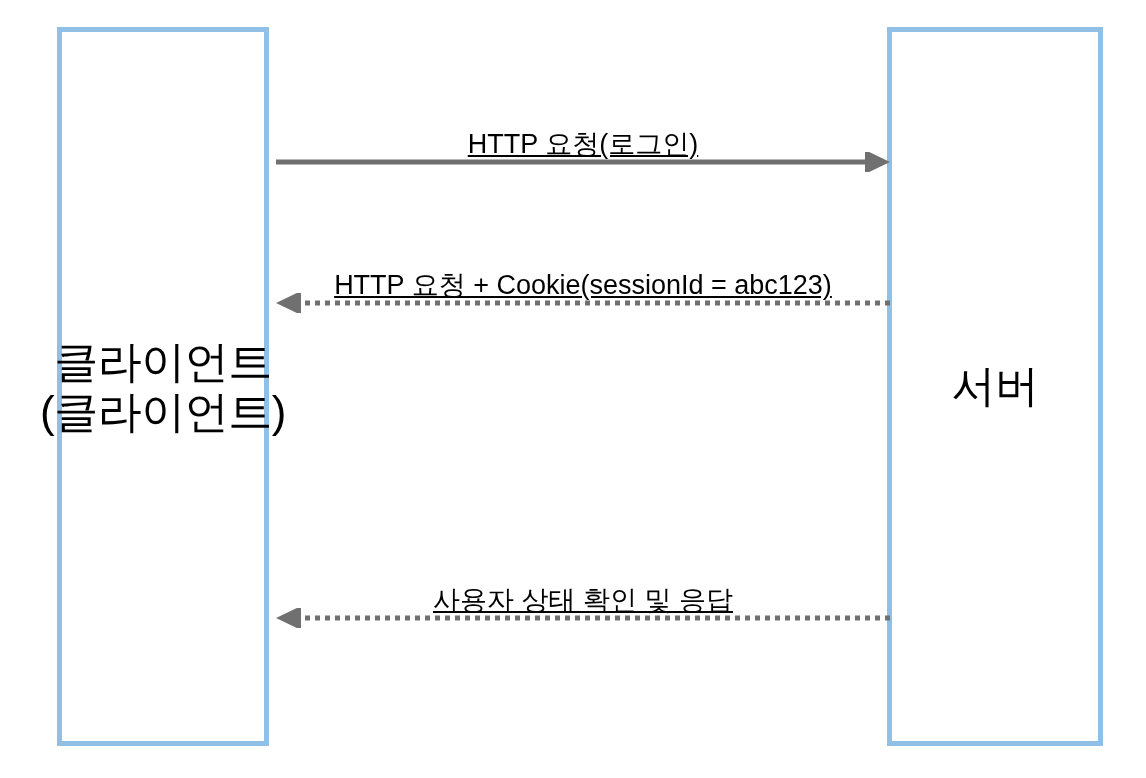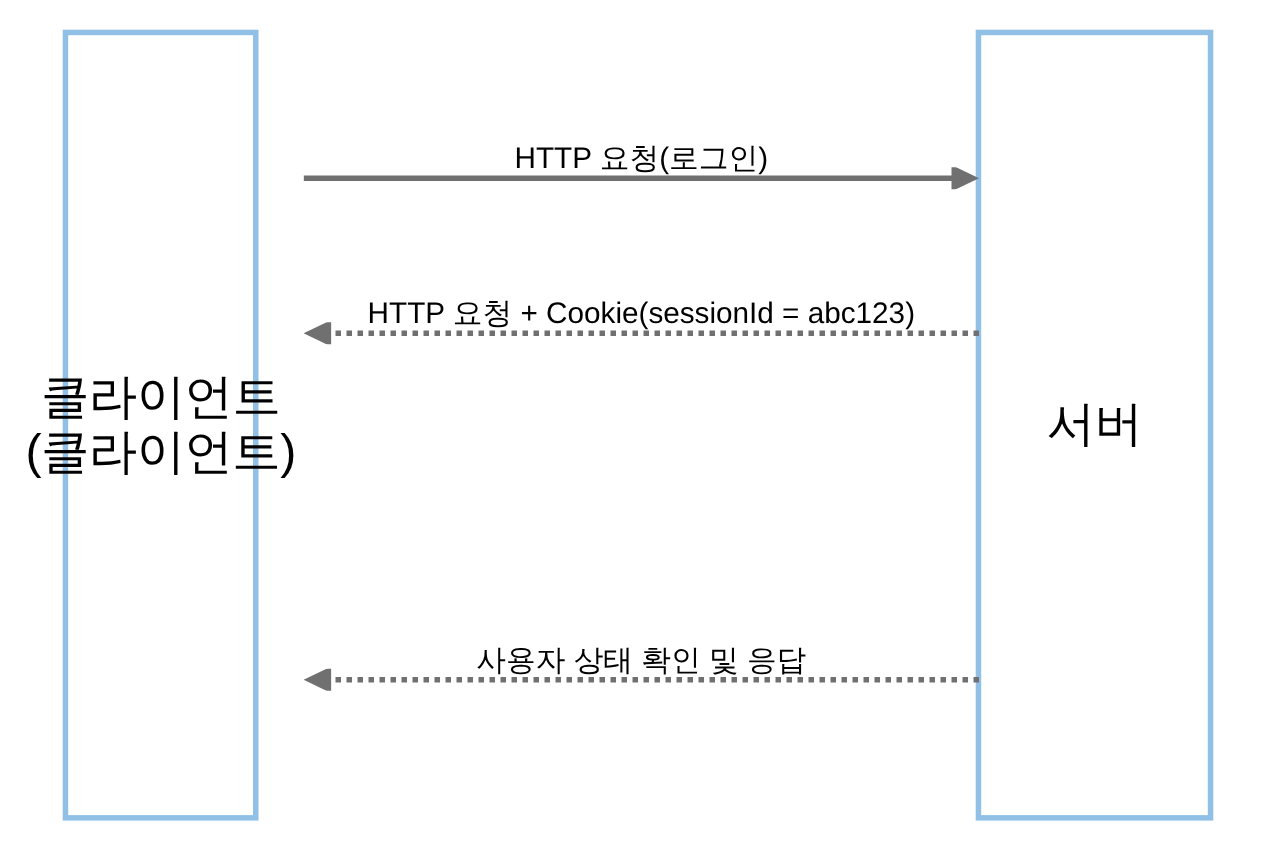--- a/index.html
+++ b/index.html
@@ -26,21 +26,21 @@
     background: #ffffff;
     border: 5px solid #91c0e6;
     display: flex;
     align-items: center;
     justify-content: center;
   }
 
   #box-client {
     left: 57px;
     top: 27px;
-    width: 178px;
+    width: 212px;
     height: 719px;
   }
 
   #box-server {
     left: 887px;
     top: 27px;
     width: 216px;
     height: 719px;
   }
 
@@ -75,20 +75,21 @@
   .message-label {
     position: absolute;
     left: 0;
     right: 0;
     bottom: 14px;
     text-align: center;
     color: #000000;
     font-size: 27px;
     line-height: 1;
     white-space: nowrap;
+    text-decoration: underline;
   }
 
   .arrow-svg {
     position: absolute;
     left: 0;
     bottom: 0;
     display: block;
   }
 
   

